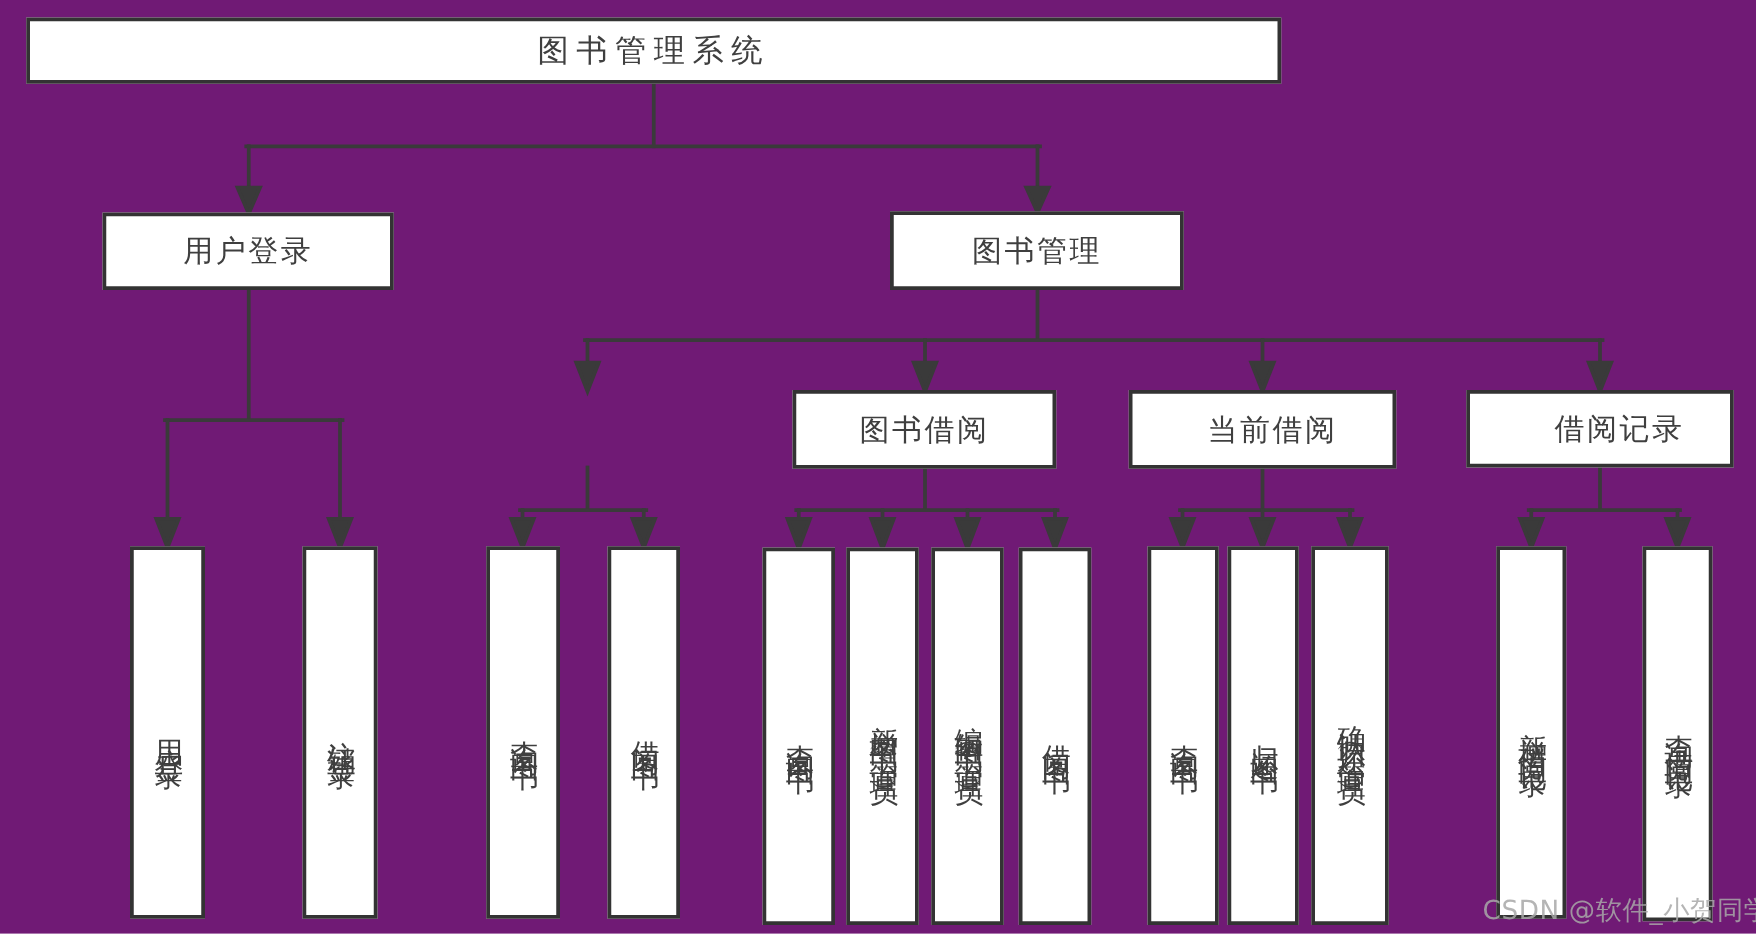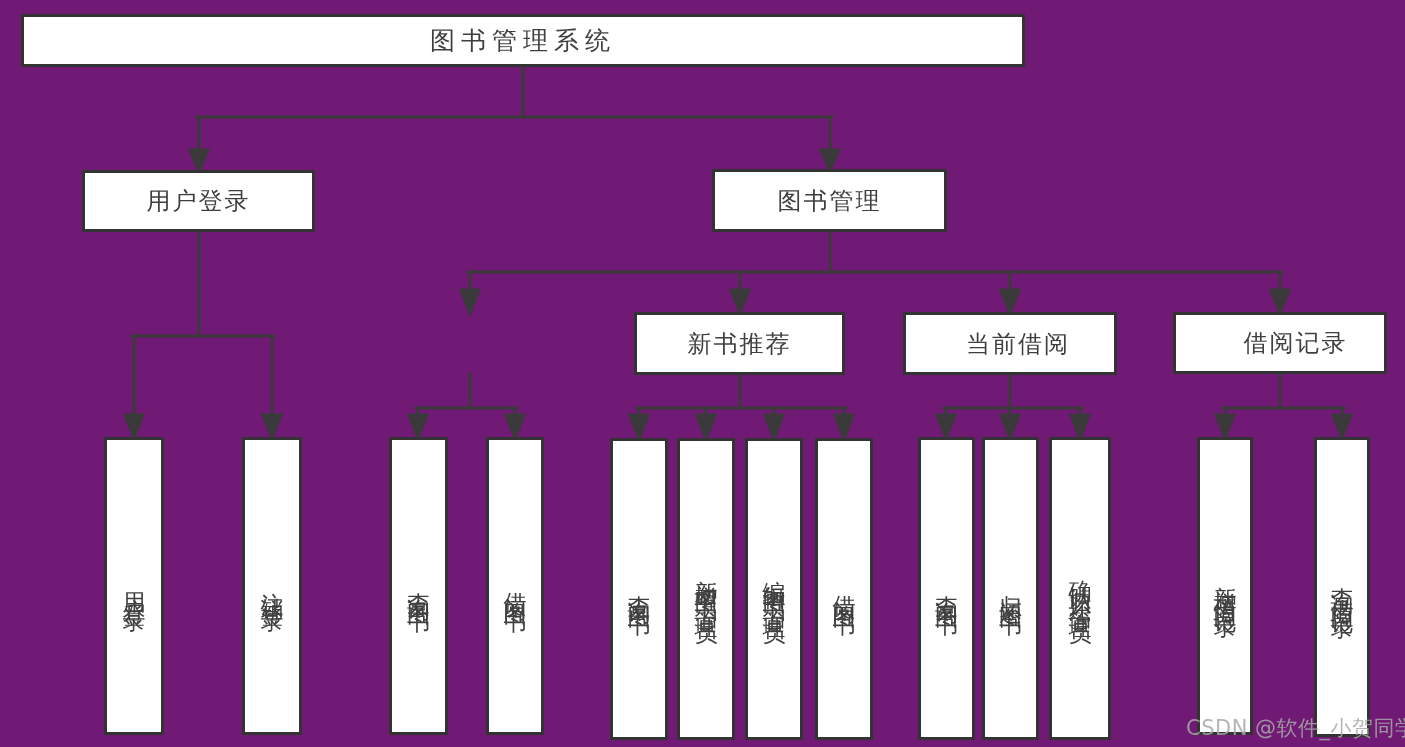--- a/index.html
+++ b/index.html
@@ -132,21 +132,21 @@
       <line x1="1342" y1="408" x2="1342" y2="417"></line>
       <polygon points="1333,415 1351,415 1342,438"></polygon>
     </g>
   </svg>
 
   <div class="box h-box root-box" style="left:21px; top:14px; width:1004px; height:53px;">图书管理系统</div>
 
   <div class="box h-box" style="left:82px; top:170px; width:233px; height:62px;">用户登录</div>
   <div class="box h-box" style="left:712px; top:169px; width:235px; height:63px;">图书管理</div>
 
-  <div class="box h-box" style="left:634px; top:312px; width:211px; height:63px;">新书推荐</div>
+  <div class="box h-box" style="left:634px; top:312px; width:211px; height:63px;">图书借阅</div>
   <div class="box h-box" style="left:903px; top:312px; width:214px; height:63px;padding-left:16px;">当前借阅</div>
   <div class="box h-box" style="left:1173px; top:312px; width:214px; height:62px;padding-left:31px;">借阅记录</div>
 
   <div class="box v-box" style="left:104px; top:437px; width:60px; height:298px;">
     <span class="v-text">用户登录</span>
   </div>
   <div class="box v-box" style="left:242px; top:437px; width:60px; height:298px;">
     <span class="v-text">注销登录</span>
   </div>
 

